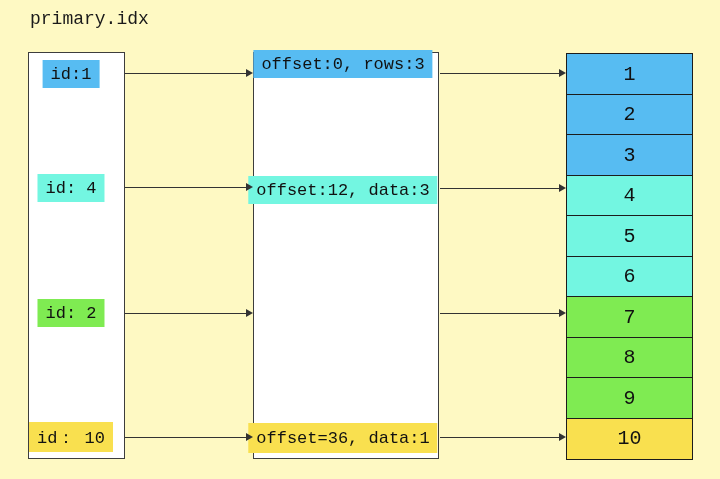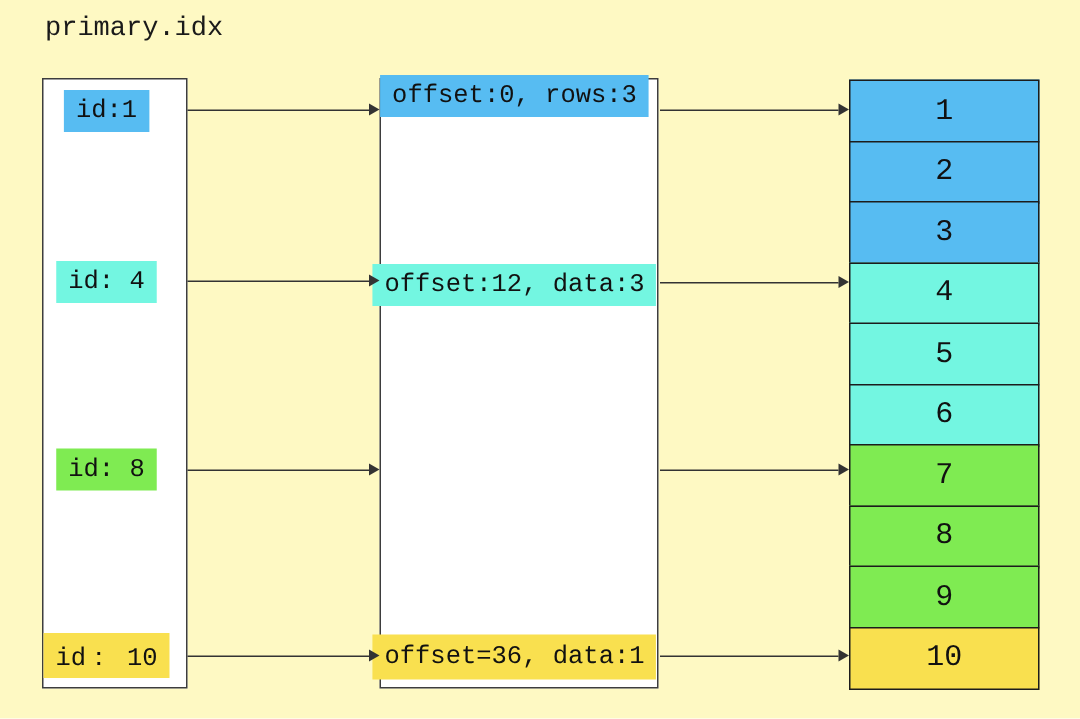--- a/index.html
+++ b/index.html
@@ -113,21 +113,21 @@
 
 <div class="canvas">
 
   <div class="title t-idx">primary.idx</div>
 
   <div class="box idx-box"></div>
   <div class="box mrk-box"></div>
 
   <div class="chip idx-chip idx-chip-1" style="background-color: rgb(87, 188, 242);">id:1</div>
   <div class="chip idx-chip idx-chip-2" style="background-color: rgb(115, 246, 225); text-align: right;">id: 4</div>
-  <div class="chip idx-chip idx-chip-3" style="background-color: rgb(127, 235, 82);">id: 8</div>
+  <div class="chip idx-chip idx-chip-3" style="background-color: rgb(127, 235, 82);">id: 2</div>
   <div class="chip idx-chip idx-chip-4" style="background-color: rgb(249, 224, 79);">id： 10</div>
 
   <div class="chip mrk-chip mrk-chip-1" style="background-color: rgb(87, 188, 242);">offset:0, rows:3</div>
   <div class="chip mrk-chip mrk-chip-2" style="background-color: rgb(115, 246, 225);">offset:12, data:3</div>
   <div class="chip mrk-chip mrk-chip-4" style="background-color: rgb(249, 224, 79);">offset=36, data:1</div>
 
   <div class="data-col">
     <div class="cell" style="background-color: rgb(87, 188, 242);">1</div>
     <div class="cell" style="background-color: rgb(87, 188, 242);">2</div>
     <div class="cell" style="background-color: rgb(87, 188, 242);">3</div>

